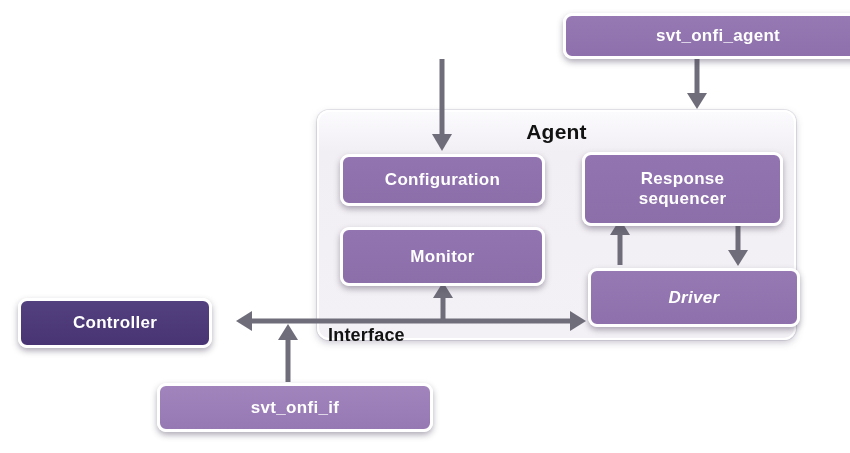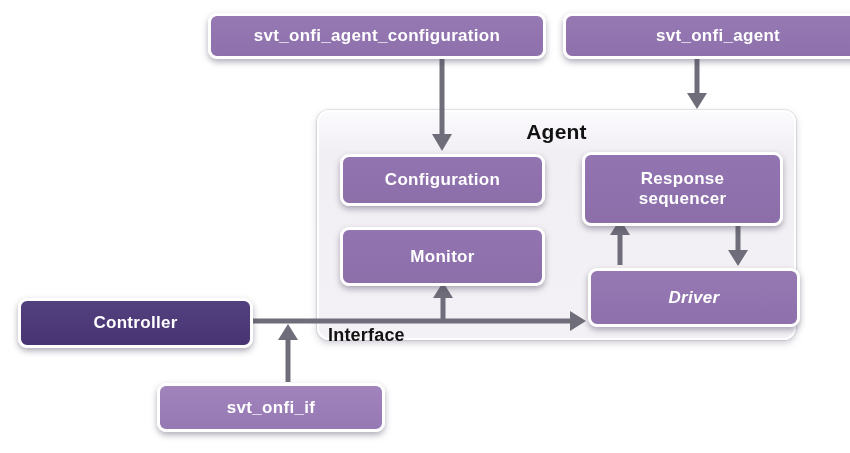--- a/index.html
+++ b/index.html
@@ -55,22 +55,22 @@
   .purple-light { background: linear-gradient(180deg, #a184bc 0%, #9679b3 100%); }
   .purple-dark  { background: linear-gradient(180deg, #53407f 0%, #483473 100%); }
 
   .n-config-class { left: 208px; top: 13px;  width: 338px; height: 46px; }
   .n-agent-class  { left: 563px; top: 13px;  width: 310px; height: 46px; }
   .n-configuration{ left: 340px; top: 154px; width: 205px; height: 52px; }
   .n-monitor      { left: 340px; top: 227px; width: 205px; height: 59px; }
   .n-resp-seq     { left: 582px; top: 152px; width: 201px; height: 74px; }
   .n-resp-seq .lbl{ max-width: 130px; }
   .n-driver       { left: 588px; top: 268px; width: 212px; height: 59px; font-style: italic; }
-  .n-controller   { left: 18px;  top: 298px; width: 235px; height: 50px; }
-  .n-svt-onfi-if  { left: 157px; top: 383px; width: 228px; height: 49px; }
+  .n-controller   { left: 18px;  top: 298px; width: 194px; height: 50px; }
+  .n-svt-onfi-if  { left: 157px; top: 383px; width: 276px; height: 49px; }
 
   
   .interface-label {
     position: absolute;
     left: 328px; top: 293px;
     font-size: 18px;
     font-weight: bold;
     color: #121212;
     letter-spacing: 0.2px;
     margin-top: 32px;
@@ -127,23 +127,20 @@
       <line class="arrow-stroke" x1="443" y1="321" x2="443" y2="298"></line>
       <polygon class="arrow-head" points="433,298 453,298 443,282"></polygon>
     </g>
 
     <g>
       <line class="arrow-stroke" x1="288" y1="382" x2="288" y2="340"></line>
       <polygon class="arrow-head" points="278,340 298,340 288,324"></polygon>
     </g>
   </svg>
 
-  <div class="node purple n-config-class">
-    <span class="lbl">svt_onfi_agent_configuration</span>
-  </div>
 
   <div class="node purple n-agent-class">
     <span class="lbl">svt_onfi_agent</span>
   </div>
 
   <div class="node purple-mid n-configuration">
     <span class="lbl">Configuration</span>
   </div>
 
   <div class="node purple-mid n-monitor">

